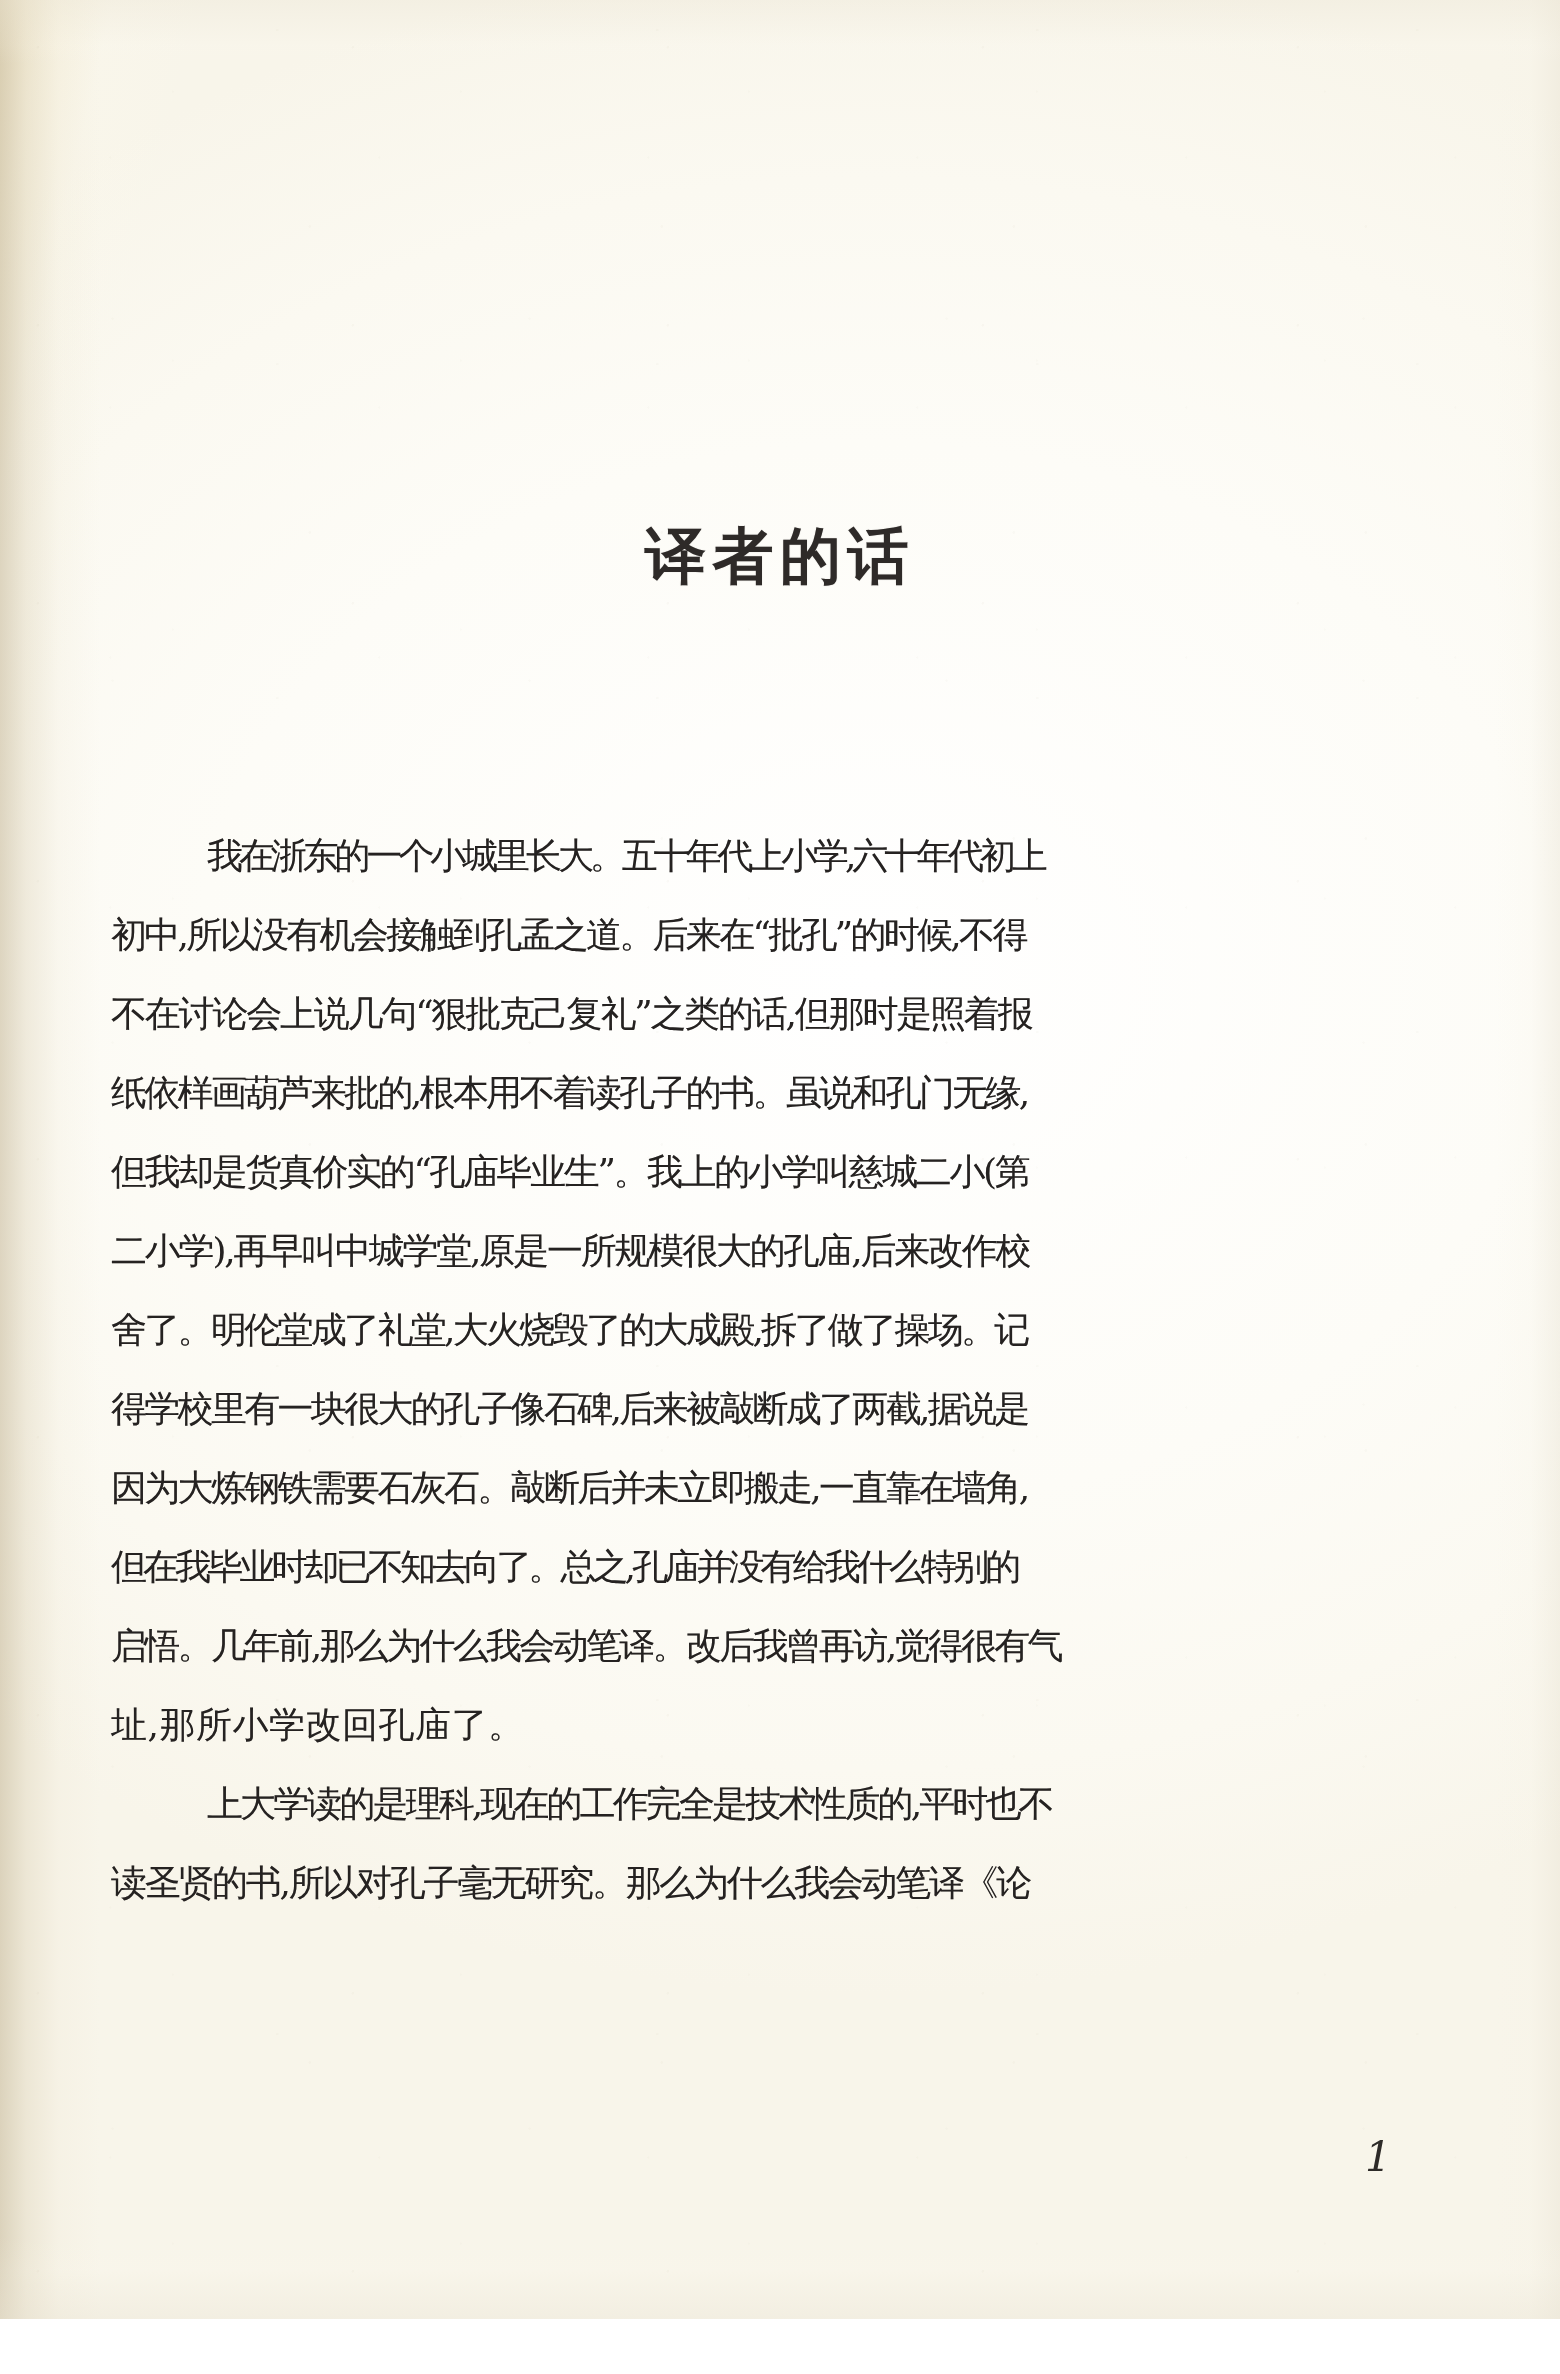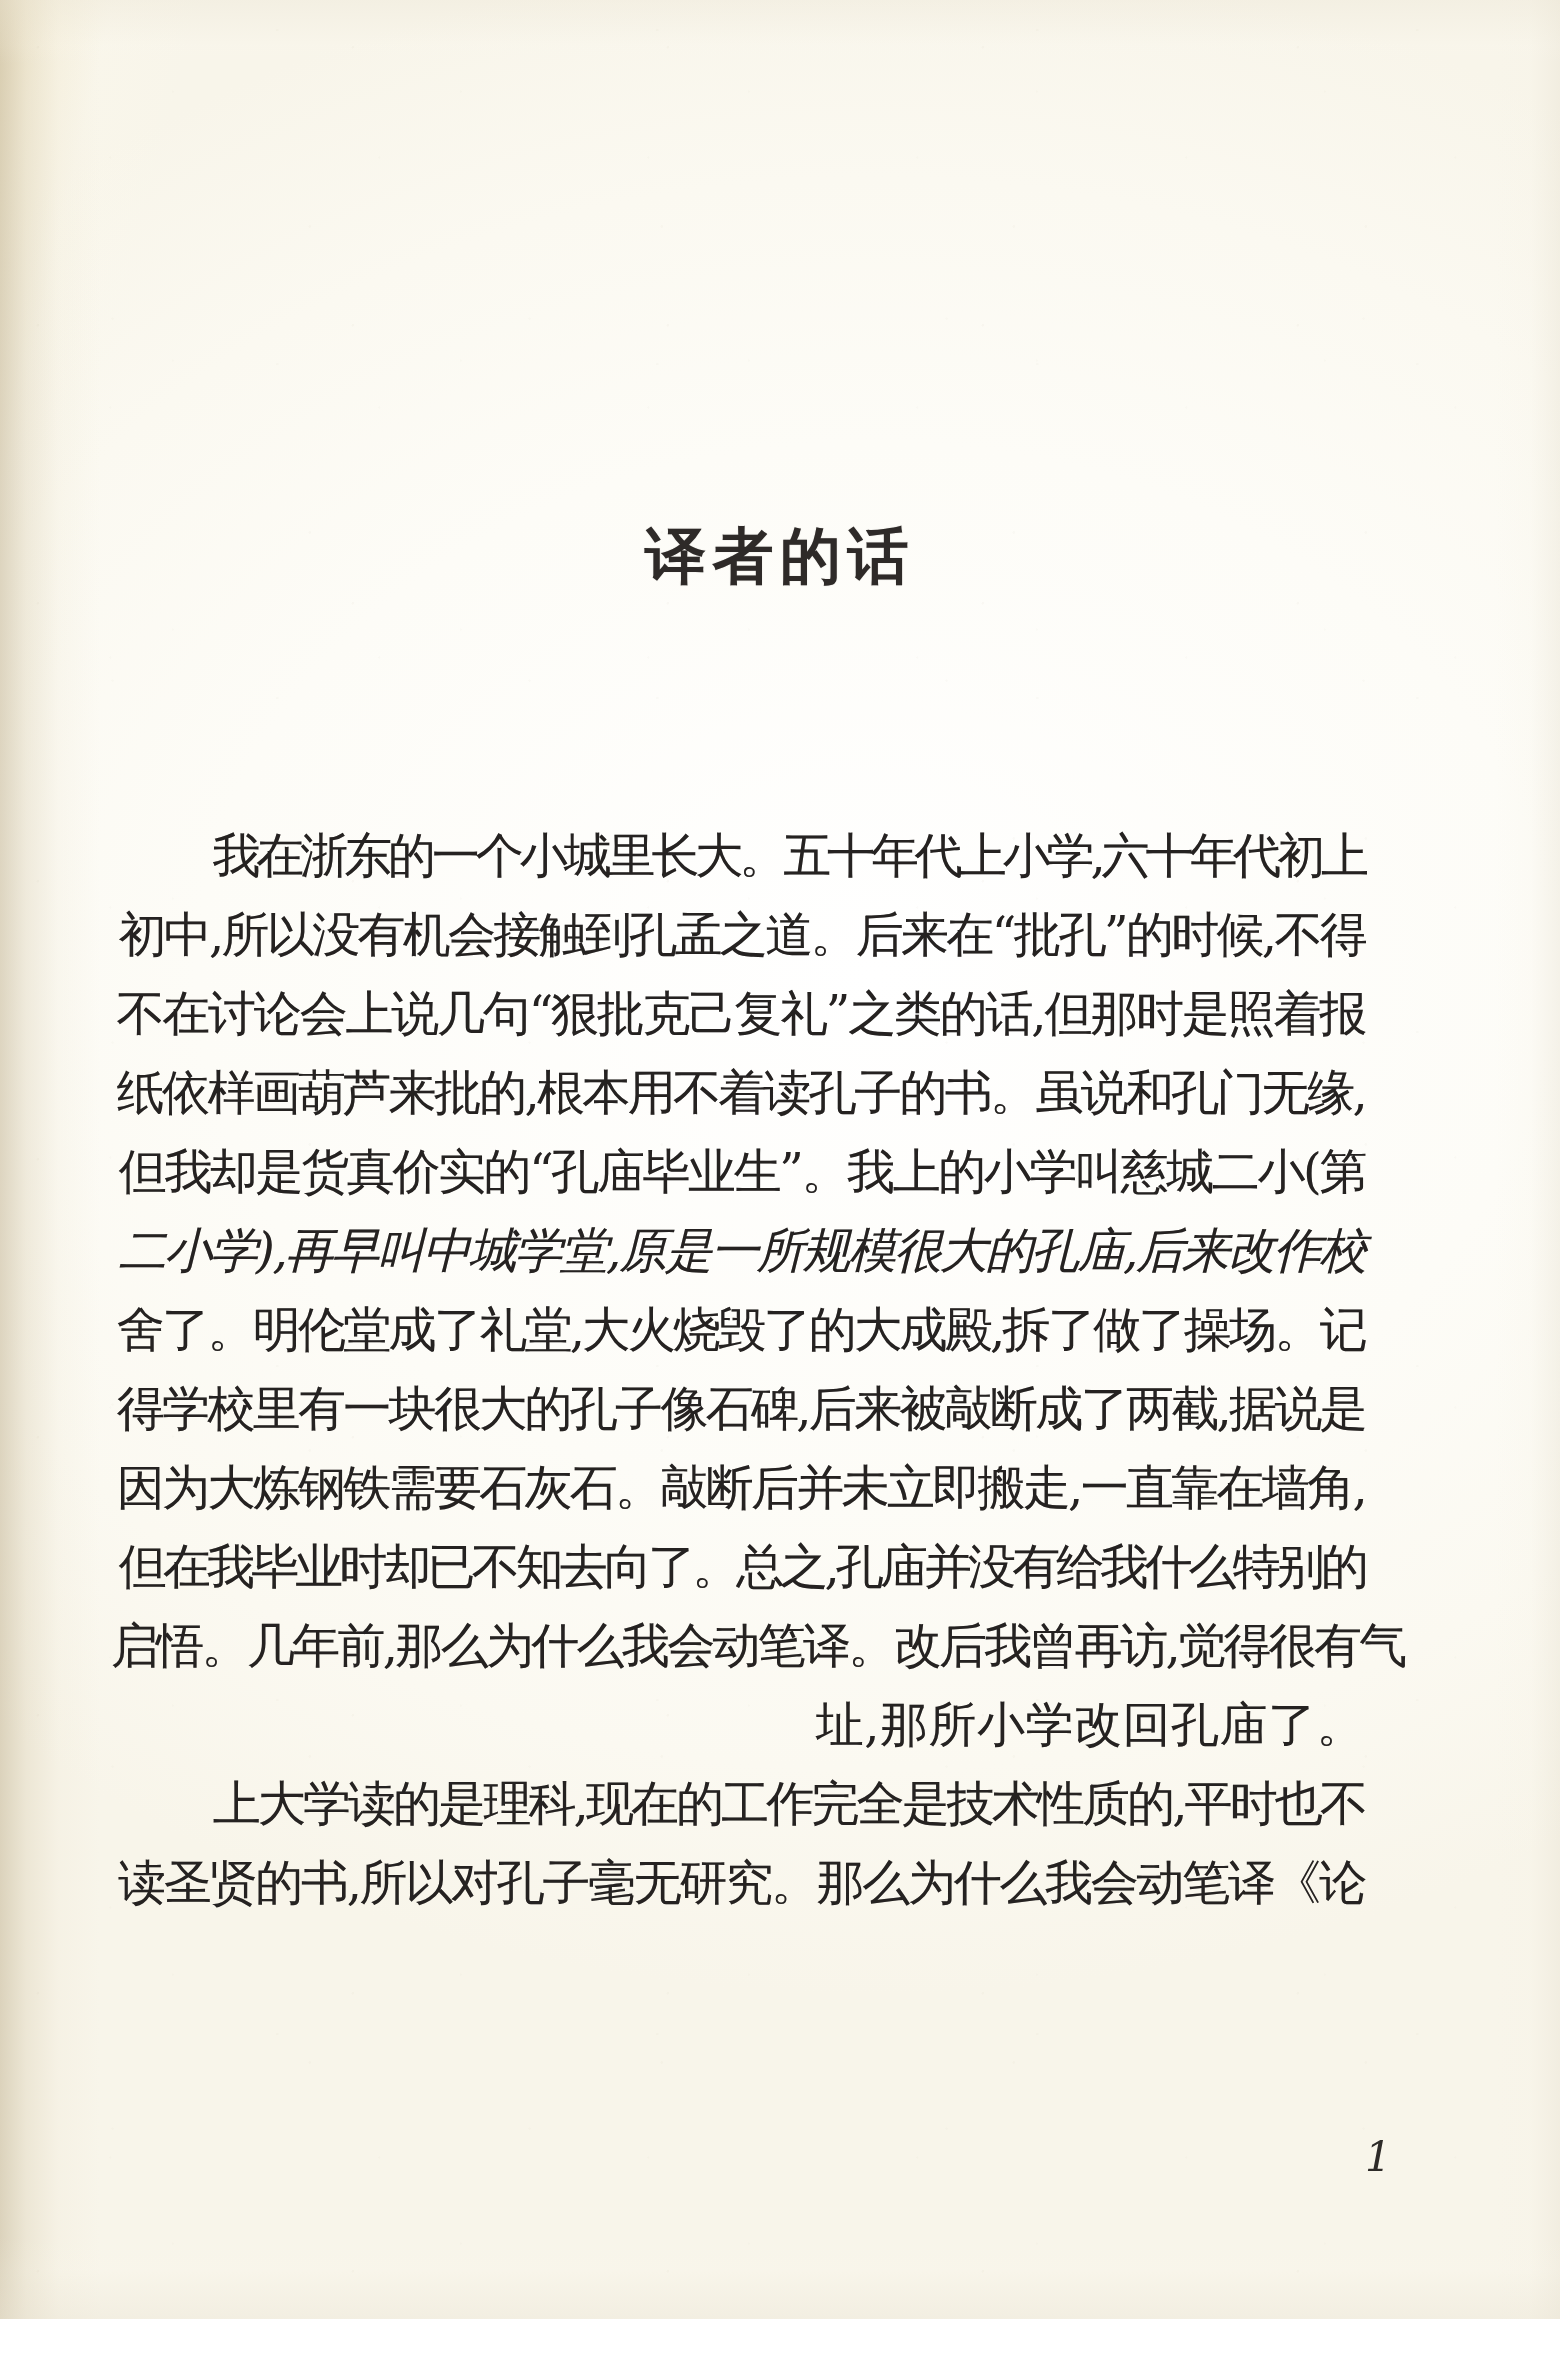--- a/index.html
+++ b/index.html
@@ -111,27 +111,26 @@
 
   .body-block {
     position: absolute;
     top: 816px;
     left: 111px;
     width: 1254px;
   }
 
   .para-line {
     font-family: "DejaVu Serif", "Liberation Serif", serif;
-    font-size: 48px;
+    font-size: 36px;
     line-height: 79px;
     color: #252221;
     letter-spacing: 0.5px;
     white-space: pre;
     text-shadow: 0 0 0.6px rgba(37,34,33,0.30);
-    text-align: right;
   }
   .para-line.justified {
     
     display: block;
   }
   .para-line.indent {
     text-indent: 96px;
   }
   
 
@@ -163,21 +162,21 @@
     <div class="chapter-title">译者的话</div>
 
     <div class="body-block">
 
       <div>
         <div class="para-line justified indent" style="letter-spacing: -4.1px;">我在浙东的一个小城里长大。五十年代上小学,六十年代初上</div>
         <div class="para-line justified" style="letter-spacing: -2.7px;">初中,所以没有机会接触到孔孟之道。后来在“批孔”的时候,不得</div>
         <div class="para-line justified" style="letter-spacing: -2.2px;">不在讨论会上说几句“狠批克己复礼”之类的话,但那时是照着报</div>
         <div class="para-line justified" style="letter-spacing: -2.7px;">纸依样画葫芦来批的,根本用不着读孔子的书。虽说和孔门无缘,</div>
         <div class="para-line justified" style="letter-spacing: -2.4px;">但我却是货真价实的“孔庙毕业生”。我上的小学叫慈城二小(第</div>
-        <div class="para-line justified" style="letter-spacing: -2.2px; font-style: italic;">二小学),再早叫中城学堂,原是一所规模很大的孔庙,后来改作校</div>
+        <div class="para-line justified" style="letter-spacing: -2.2px;">二小学),再早叫中城学堂,原是一所规模很大的孔庙,后来改作校</div>
         <div class="para-line justified" style="letter-spacing: -2.7px;">舍了。明伦堂成了礼堂,大火烧毁了的大成殿,拆了做了操场。记</div>
         <div class="para-line justified" style="letter-spacing: -2.7px;">得学校里有一块很大的孔子像石碑,后来被敲断成了两截,据说是</div>
         <div class="para-line justified" style="letter-spacing: -2.7px;">因为大炼钢铁需要石灰石。敲断后并未立即搬走,一直靠在墙角,</div>
         <div class="para-line justified" style="letter-spacing: -3.9px;">但在我毕业时却已不知去向了。总之,孔庙并没有给我什么特别的</div>
         <div class="para-line justified" style="letter-spacing: -2.7px;">启悟。几年前,那么为什么我会动笔译。改后我曾再访,觉得很有气</div>
         <div class="para-line">址,那所小学改回孔庙了。</div>
       </div>
 
       <div>
         <div class="para-line justified indent" style="letter-spacing: -2.9px;">上大学读的是理科,现在的工作完全是技术性质的,平时也不</div>

